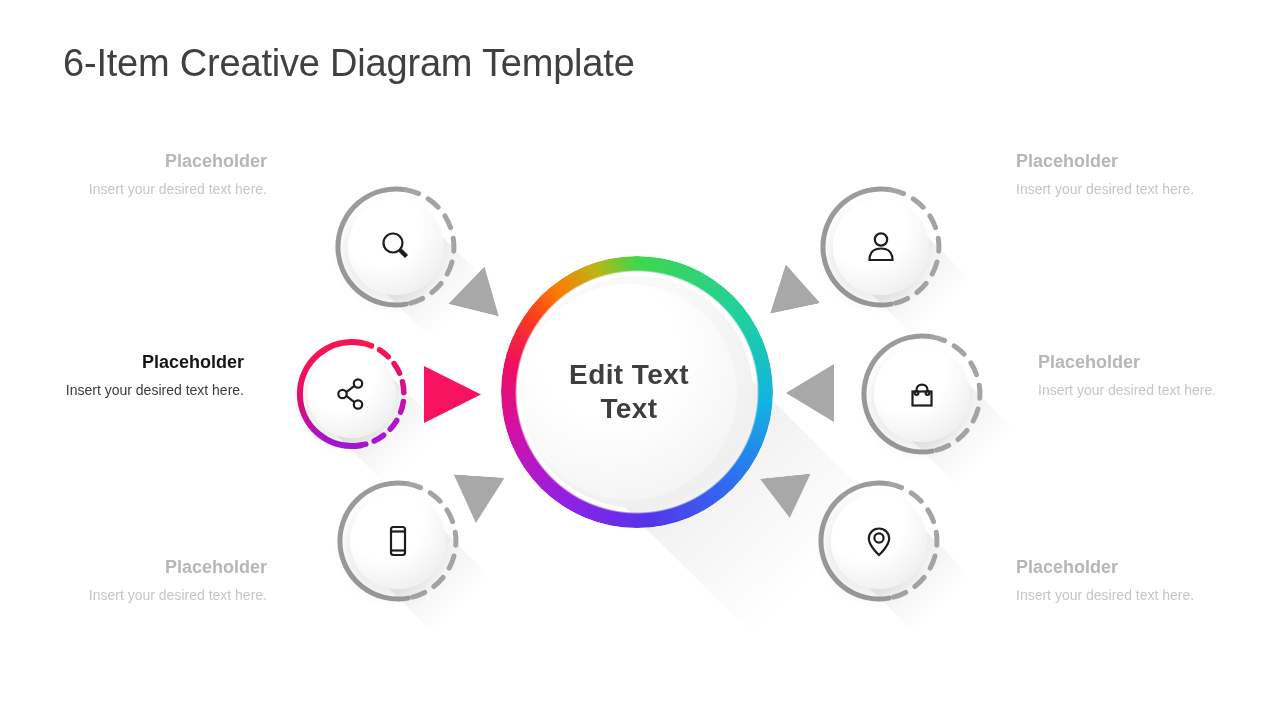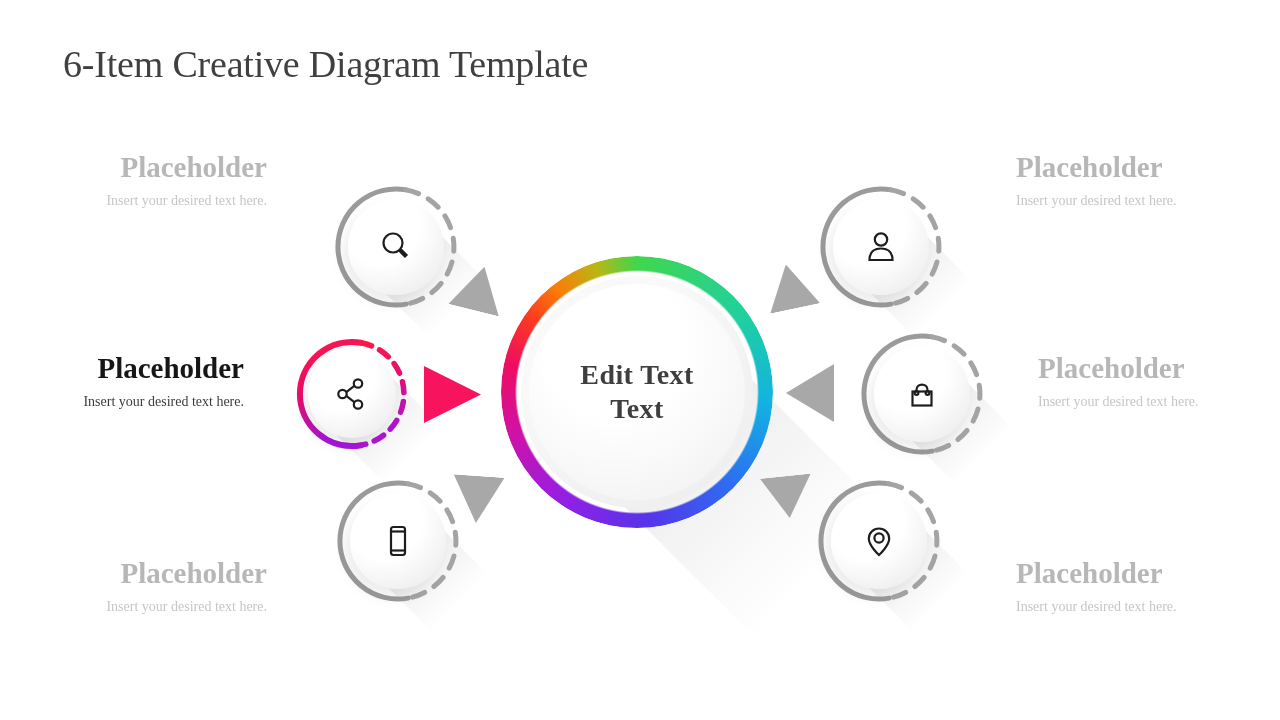--- a/index.html
+++ b/index.html
@@ -1,27 +1,27 @@
 <!DOCTYPE html>
 <html style="--accent-pink: #f8135f;"><head>
 <meta charset="utf-8">
 <style>
   html,body{margin:0;padding:0;background:#fff;}
   .stage{
     position:relative;width:1280px;height:720px;overflow:hidden;background:#ffffff;
-    font-family:Liberation Serif, serif;
+    font-family:Liberation Sans, sans-serif;
   }
   
   .title{
     position:absolute;left:63px;top:42px;margin:0;
     font-size:38px;font-weight:400;letter-spacing:-0.2px;color:#404040;
   }
   
   .ph{position:absolute;width:192px;}
-  .ph h2{margin:0;font-size:29px;font-weight:bold;line-height:1.1;}
+  .ph h2{margin:0;font-size:18px;font-weight:bold;line-height:1.1;}
   .ph p{margin:8px 0 0;font-size:14px;line-height:1.32;}
   .align-right{text-align:right;}
   .align-left{text-align:left;}
   .muted h2{color:#b7b7b7;}
   .muted p{color:#c6c6c6;}
   .active h2{color:#161616;}
   .active p{color:#3c3c3c;}
   #ph-left-top{left:75px;top:152px;}
   #ph-left-middle{left:52px;top:353px;}
   #ph-left-bottom{left:75px;top:558px;}
@@ -46,21 +46,21 @@
       #941fe4 215deg,#ce12ab 250deg,#ee0d60 282deg,#fb3a20 305deg,#fb7c07 322deg,
       #b9b713 342deg,#40d64d 360deg);
     -webkit-mask:radial-gradient(closest-side, transparent calc(100% - 16px), #000 calc(100% - 14px));
             mask:radial-gradient(closest-side, transparent calc(100% - 16px), #000 calc(100% - 14px));
   }
   .center-face{
     position:absolute;left:521px;top:276px;width:232px;height:232px;border-radius:50%;z-index:3;
     background:radial-gradient(circle at 36% 30%, #f9f9f9 40%, #e9e9e9 100%);
   }
   .center-face-core{
-    position:absolute;left:8px;top:8px;width:216px;height:216px;border-radius:50%;
+    position:absolute;left:0;top:8px;width:216px;height:216px;border-radius:50%;
     background:radial-gradient(circle at 40% 30%, #ffffff 35%, #efefef 100%);
     display:flex;align-items:center;justify-content:center;text-align:center;
   }
   .center-text{
     font-size:28px;font-weight:bold;color:#3e3e3e;line-height:1.2;letter-spacing:0.4px;
   }
   
   .satellite{position:absolute;width:128px;height:128px;}
   .satellite svg.ring{position:absolute;left:0;top:0;z-index:2;}
   .sat-inner{

